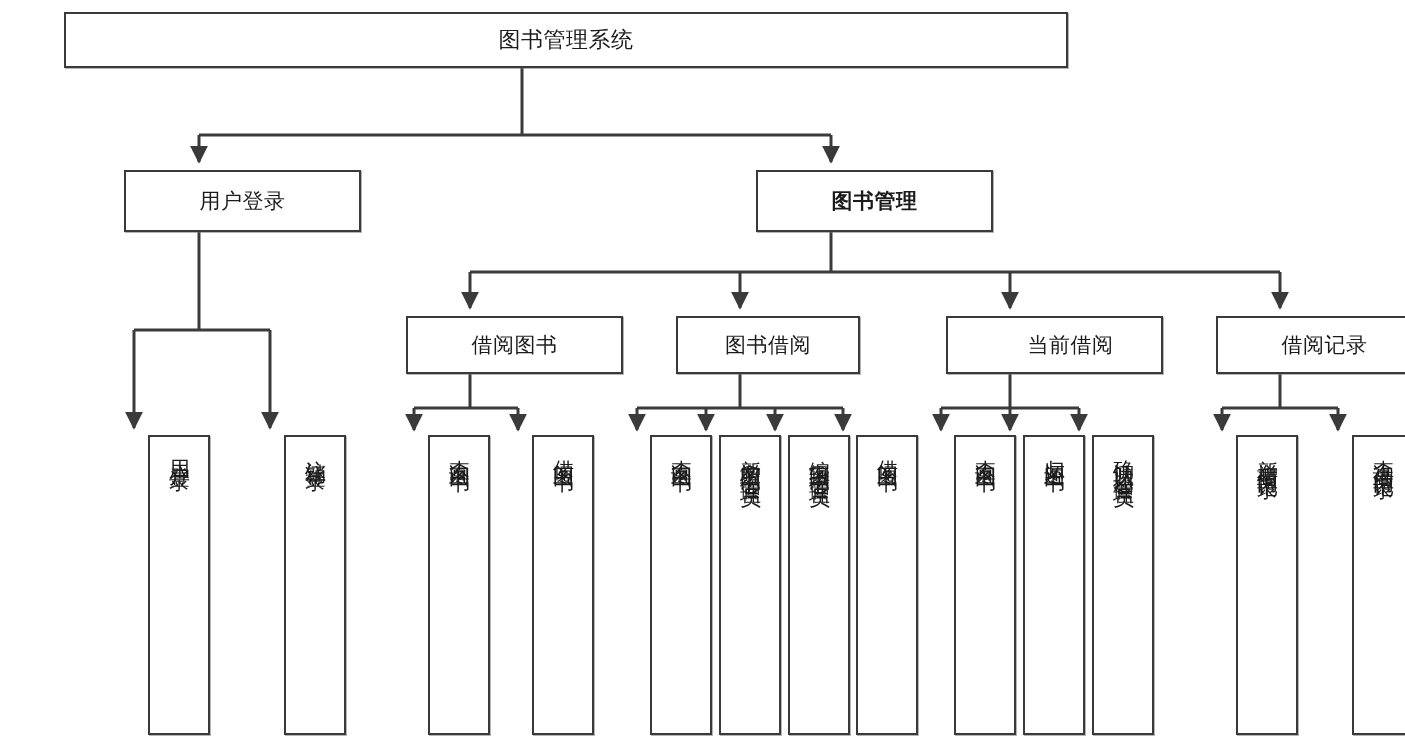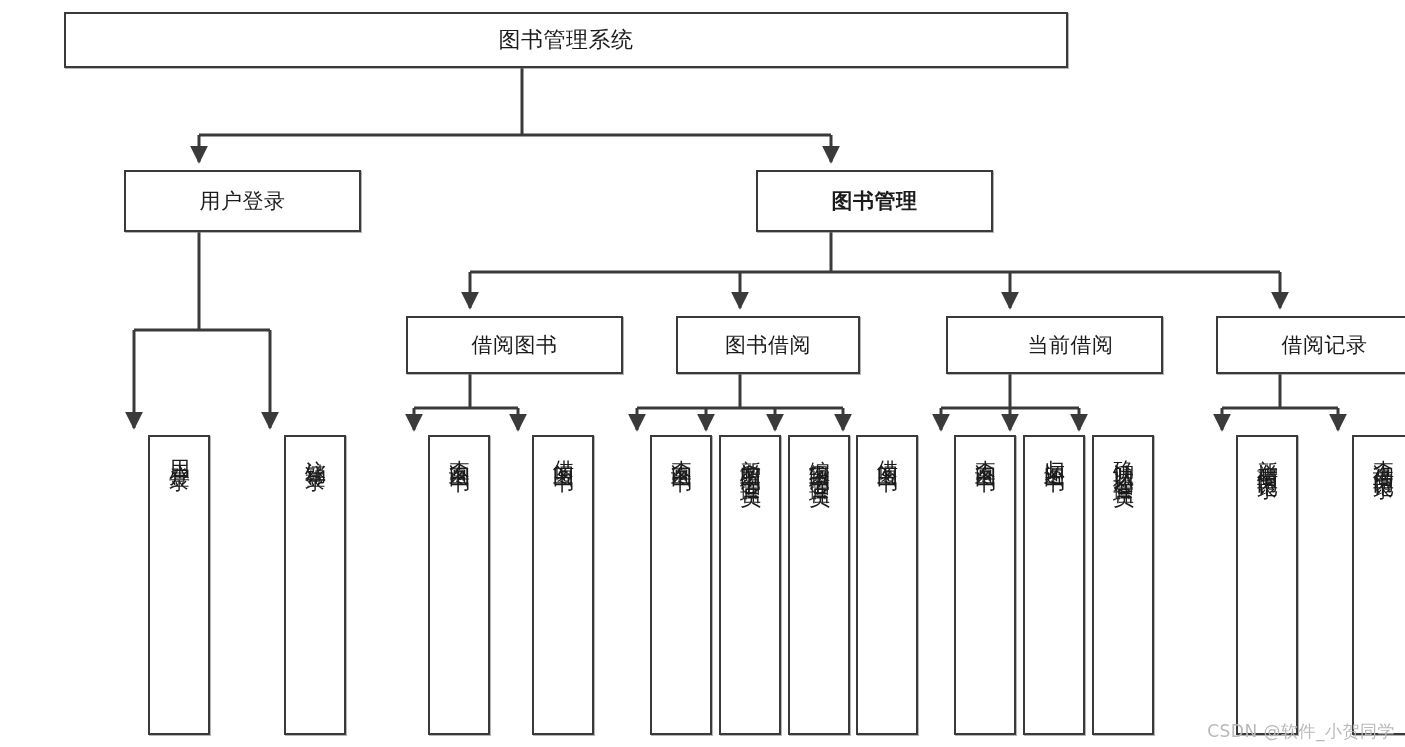--- a/index.html
+++ b/index.html
@@ -194,15 +194,14 @@
     <span class="node-label">确认归还（管理员）</span>
   </div>
 
   <div class="node vert" style="left:1192px; top:435px; width:62px; height:300px;">
     <span class="node-label">新增借阅记录</span>
   </div>
   <div class="node vert" style="left:1308px; top:435px; width:62px; height:300px;">
     <span class="node-label">查询借阅记录</span>
   </div>
 
-  <div id="watermark">CSDN @软件_小贺同学</div>
 
 </div>
 
 </body></html>

